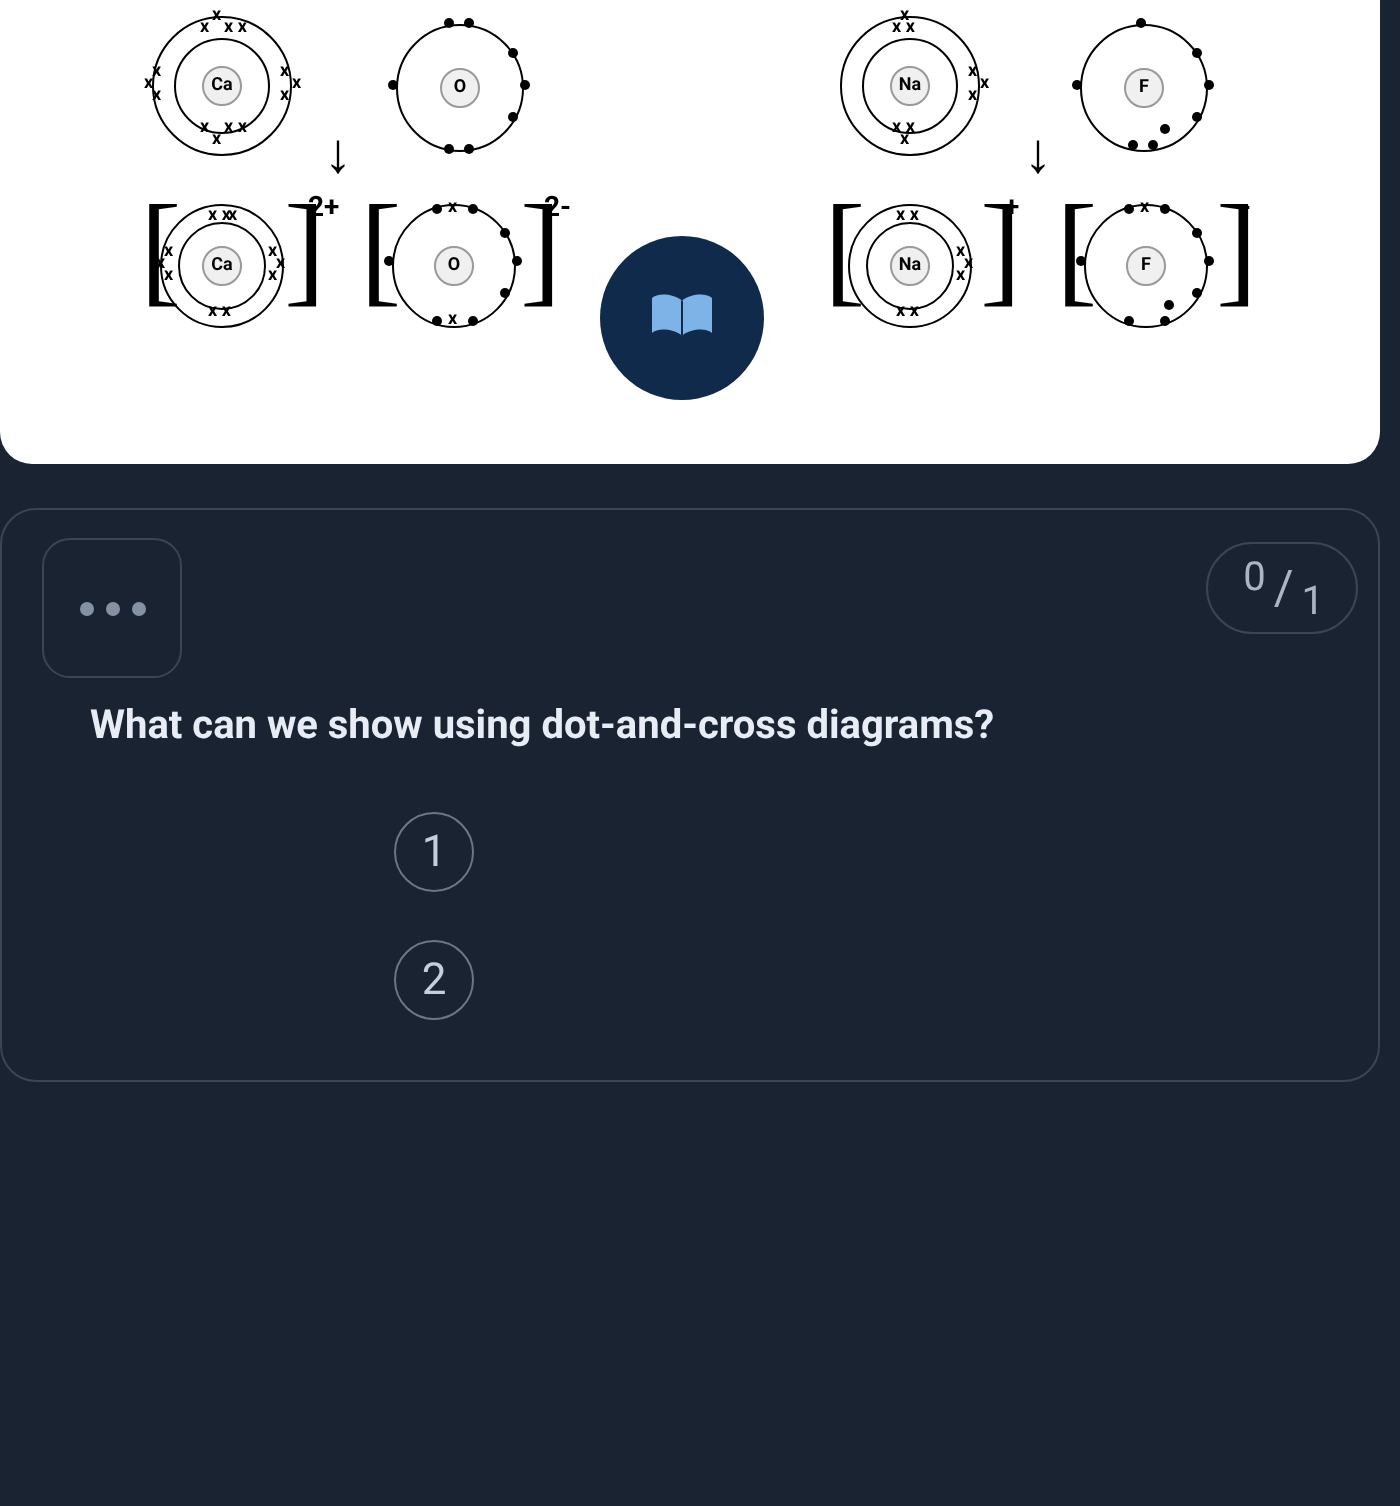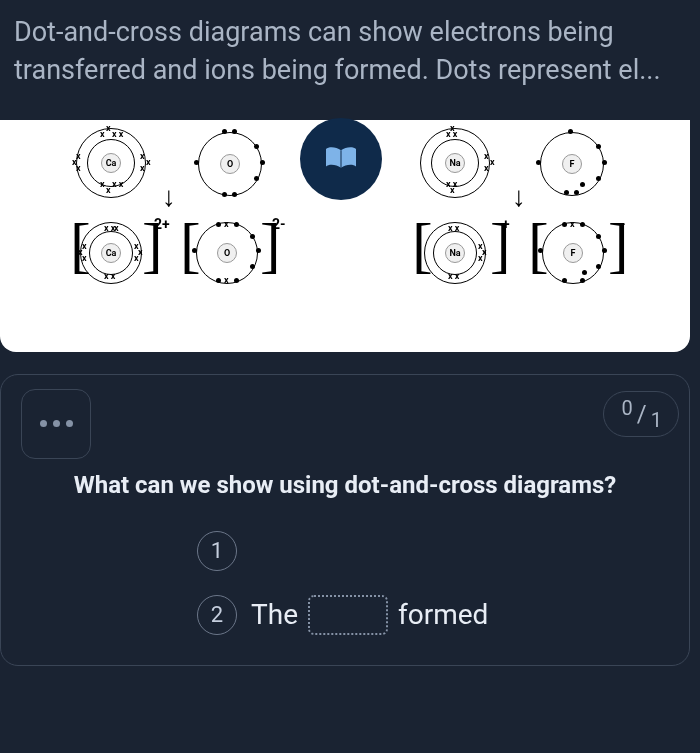--- a/index.html
+++ b/index.html
@@ -102,23 +102,23 @@
       margin: 0 4px;
       font-size: 24px;
     }
     .score-denom {
       font-size: 20px;
       position: relative;
       top: 6px;
     }
     .question-title {
       color: #e8edf5;
-      font-size: 24px;
+      font-size: 20px;
       font-weight: 700;
-      text-align: center;
+      text-align: left;
       margin-top: 80px;
       padding: 0 30px;
       line-height: 1.35;
     }
     .answers {
       margin-top: 30px;
       display: flex;
       flex-direction: column;
       align-items: flex-start;
       gap: 24px;
@@ -211,21 +211,20 @@
     .arrow-down {
       position: absolute;
       font-size: 28px;
       font-weight: bold;
     }
   </style>
 </head>
 <body>
 
 <div class="top-card">
-  <div class="intro-text">Dot-and-cross diagrams can show electrons being transferred and ions being formed. Dots represent el...</div>
 
   <div class="diagram-area">
 
     <div class="atom-diagram" style="top:8px; left:76px;">
       <div class="atom-circle" style="width:70px; height:70px;">
         <div class="atom-circle" style="width:48px; height:48px;">
           <div class="atom-label">Ca</div>
         </div>
       </div>
       <span class="electron-x" style="top:-4px; left:30px;">x</span>
@@ -384,20 +383,15 @@
   </div>
 
   <div class="question-title">What can we show using dot-and-cross diagrams?</div>
 
   <div class="answers">
     <div class="answer-row">
       <div class="number-circle">1</div>
     </div>
     <div class="answer-row">
       <div class="number-circle">2</div>
-      <div class="answer-text">
-        <span>The</span>
-        <span class="blank-box"></span>
-        <span>formed</span>
-      </div>
     </div>
   </div>
 </div>
 
 </body></html>

